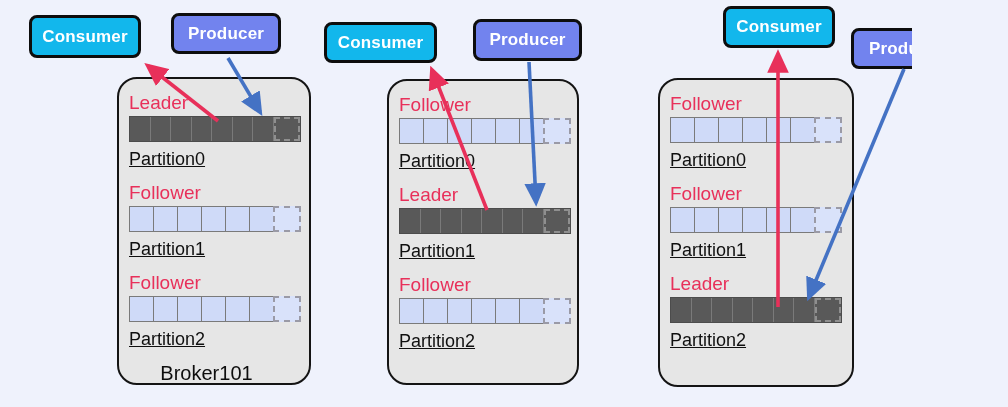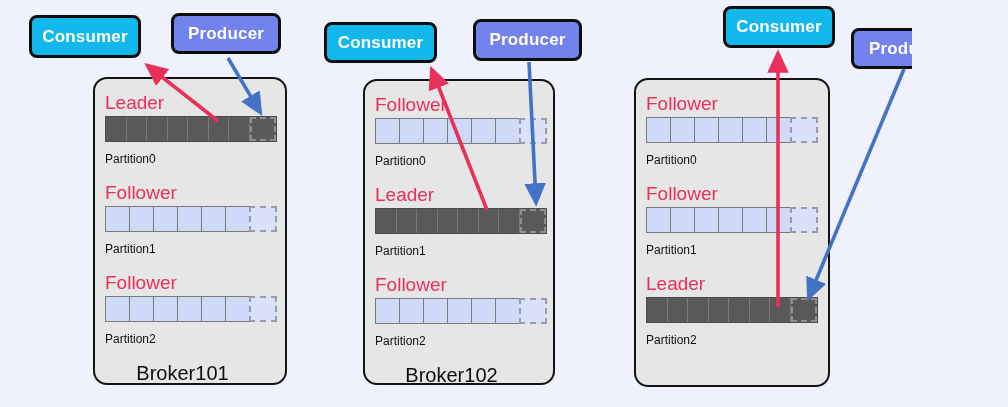--- a/index.html
+++ b/index.html
@@ -11,34 +11,34 @@
   .client{
     position:absolute;display:flex;align-items:center;justify-content:center;
     border:3px solid #0d0d0d;border-radius:8px;color:#fff;font-weight:bold;
     font-size:17px;box-sizing:border-box;letter-spacing:.2px;
   }
   .consumer{background:#12B7EC;}
   .producer{background:#7283EE;}
   
   .broker{
     position:absolute;background:#E6E6E6;border:2.5px solid #141414;
-    border-radius:14px;box-sizing:border-box;padding:12px 15px 6px 10px;
+    border-radius:20px;box-sizing:border-box;padding:12px 15px 6px 10px;margin-left:24px;
   }
   .role-label{font-size:19px;line-height:23px;color:#E8305A;}
   .bar{display:flex;height:26px;width:172px;margin-top:2px;box-sizing:border-box;}
   .bar.leader{background:#595959;border:1px solid #4c4c4c;}
   .bar.leader .cell{flex:1;border-right:1px solid #7a7a7a;box-sizing:border-box;}
   .bar.leader .cell.dashed{border:2px dashed #8f8f8f;flex:1.15;}
   .bar.follower .cell{
     flex:1;background:#CFDAF8;border:1.5px solid #7a7a7a;
     margin-left:-1.5px;box-sizing:border-box;
   }
   .bar.follower .cell:first-child{margin-left:0;}
   .bar.follower .cell.dashed{border:2px dashed #9a9aa6;background:#D9E2FA;}
-  .p-label{font-size:12px;line-height:19px;color:#101010;margin:8px 0 12px;}
+  .p-label{font-size:18px;line-height:19px;color:#101010;margin:8px 0 12px;text-decoration:underline;}
   .broker-name{text-align:center;font-size:20px;line-height:24px;color:#0d0d0d;padding-right:10px;}
   
   svg.arrows{position:absolute;left:0;top:0;pointer-events:none;}
 </style>
 </head>
 <body>
 
 <div class="canvas">
 
   <div class="client consumer" style="left:29px;top:15px;width:112px;height:43px;">
@@ -138,21 +138,20 @@
           <div class="cell"></div>
           <div class="cell"></div>
           <div class="cell"></div>
           <div class="cell"></div>
           <div class="cell"></div>
           <div class="cell"></div>
           <div class="cell dashed"></div>
         </div>
       <div class="p-label">Partition2</div>
     </div>
-    <div class="broker-name">Broker102</div>
   </div>
 
   <div class="broker" style="left:634px;top:78px;width:196px;height:309px;">
     <div class="partition">
       <div class="role-label">Follower</div>
       <div class="bar follower">
           <div class="cell"></div>
           <div class="cell"></div>
           <div class="cell"></div>
           <div class="cell"></div>

